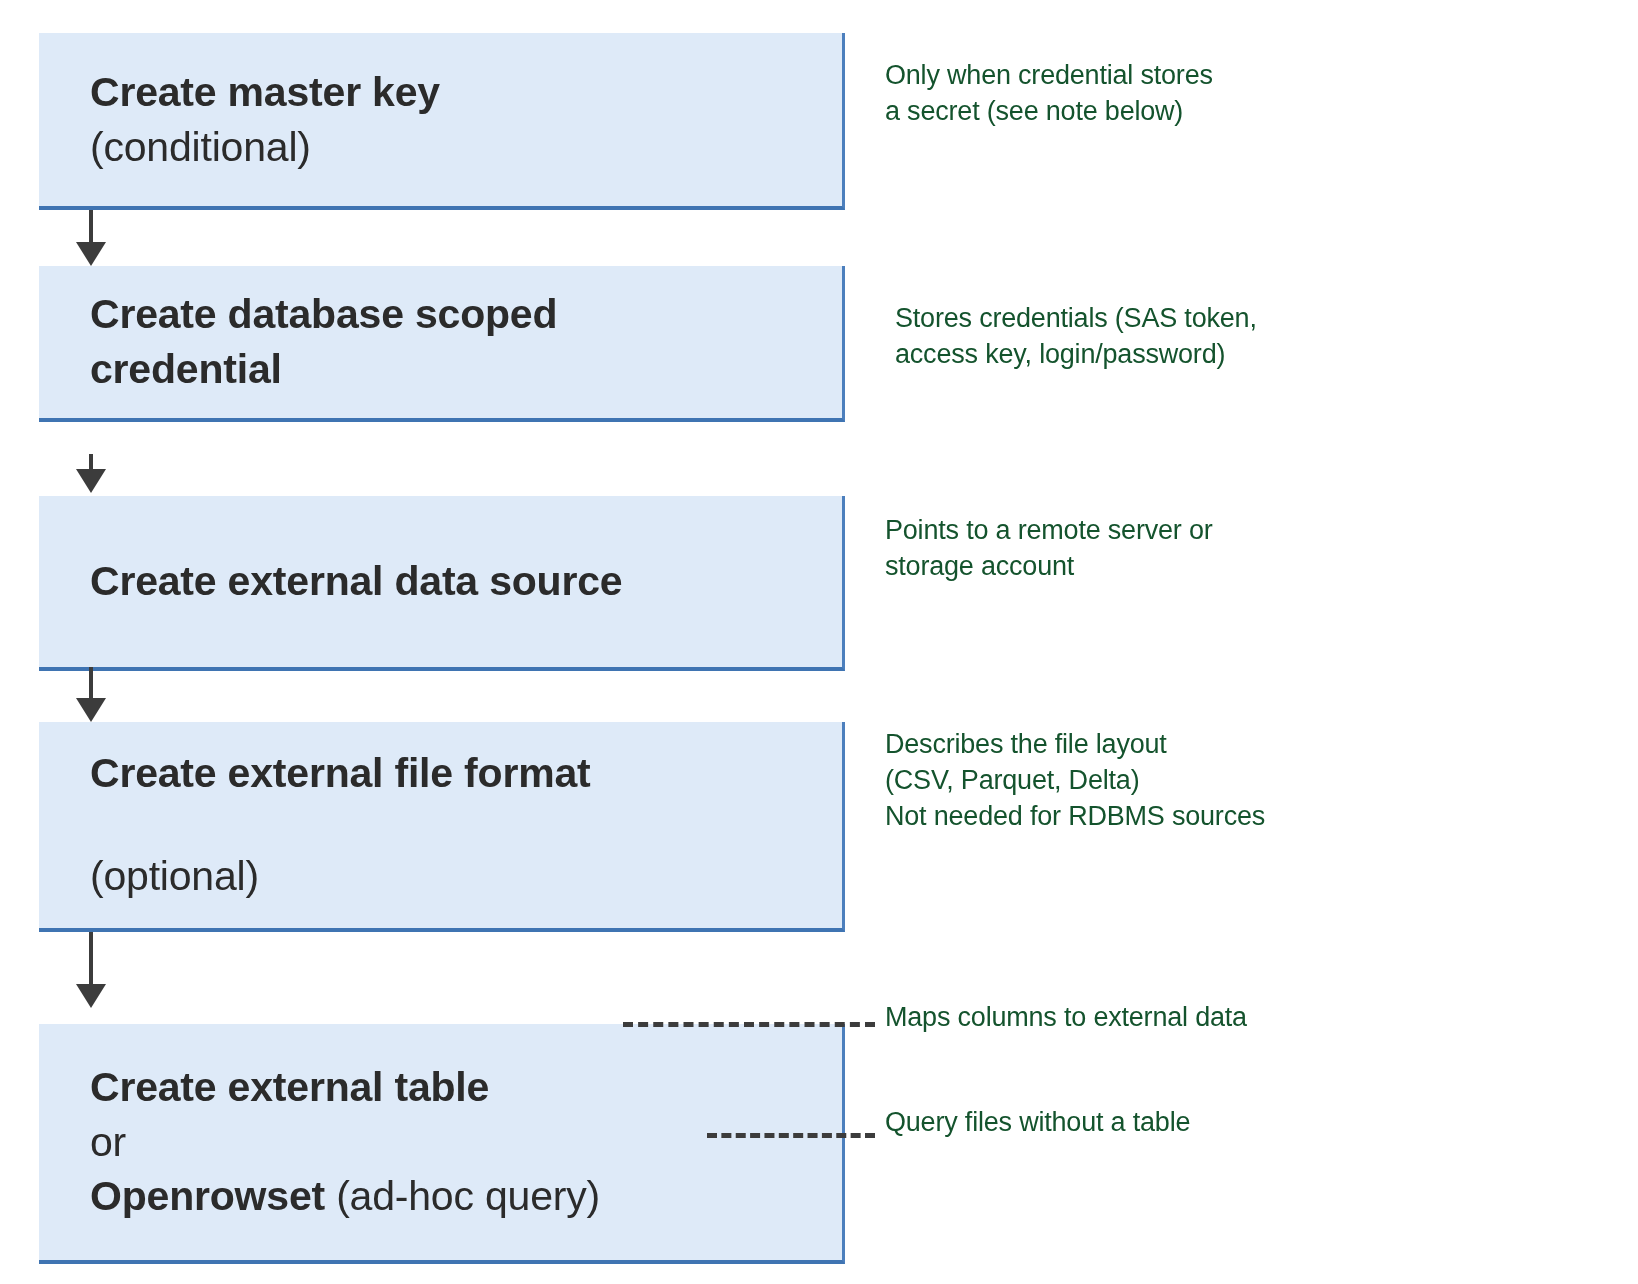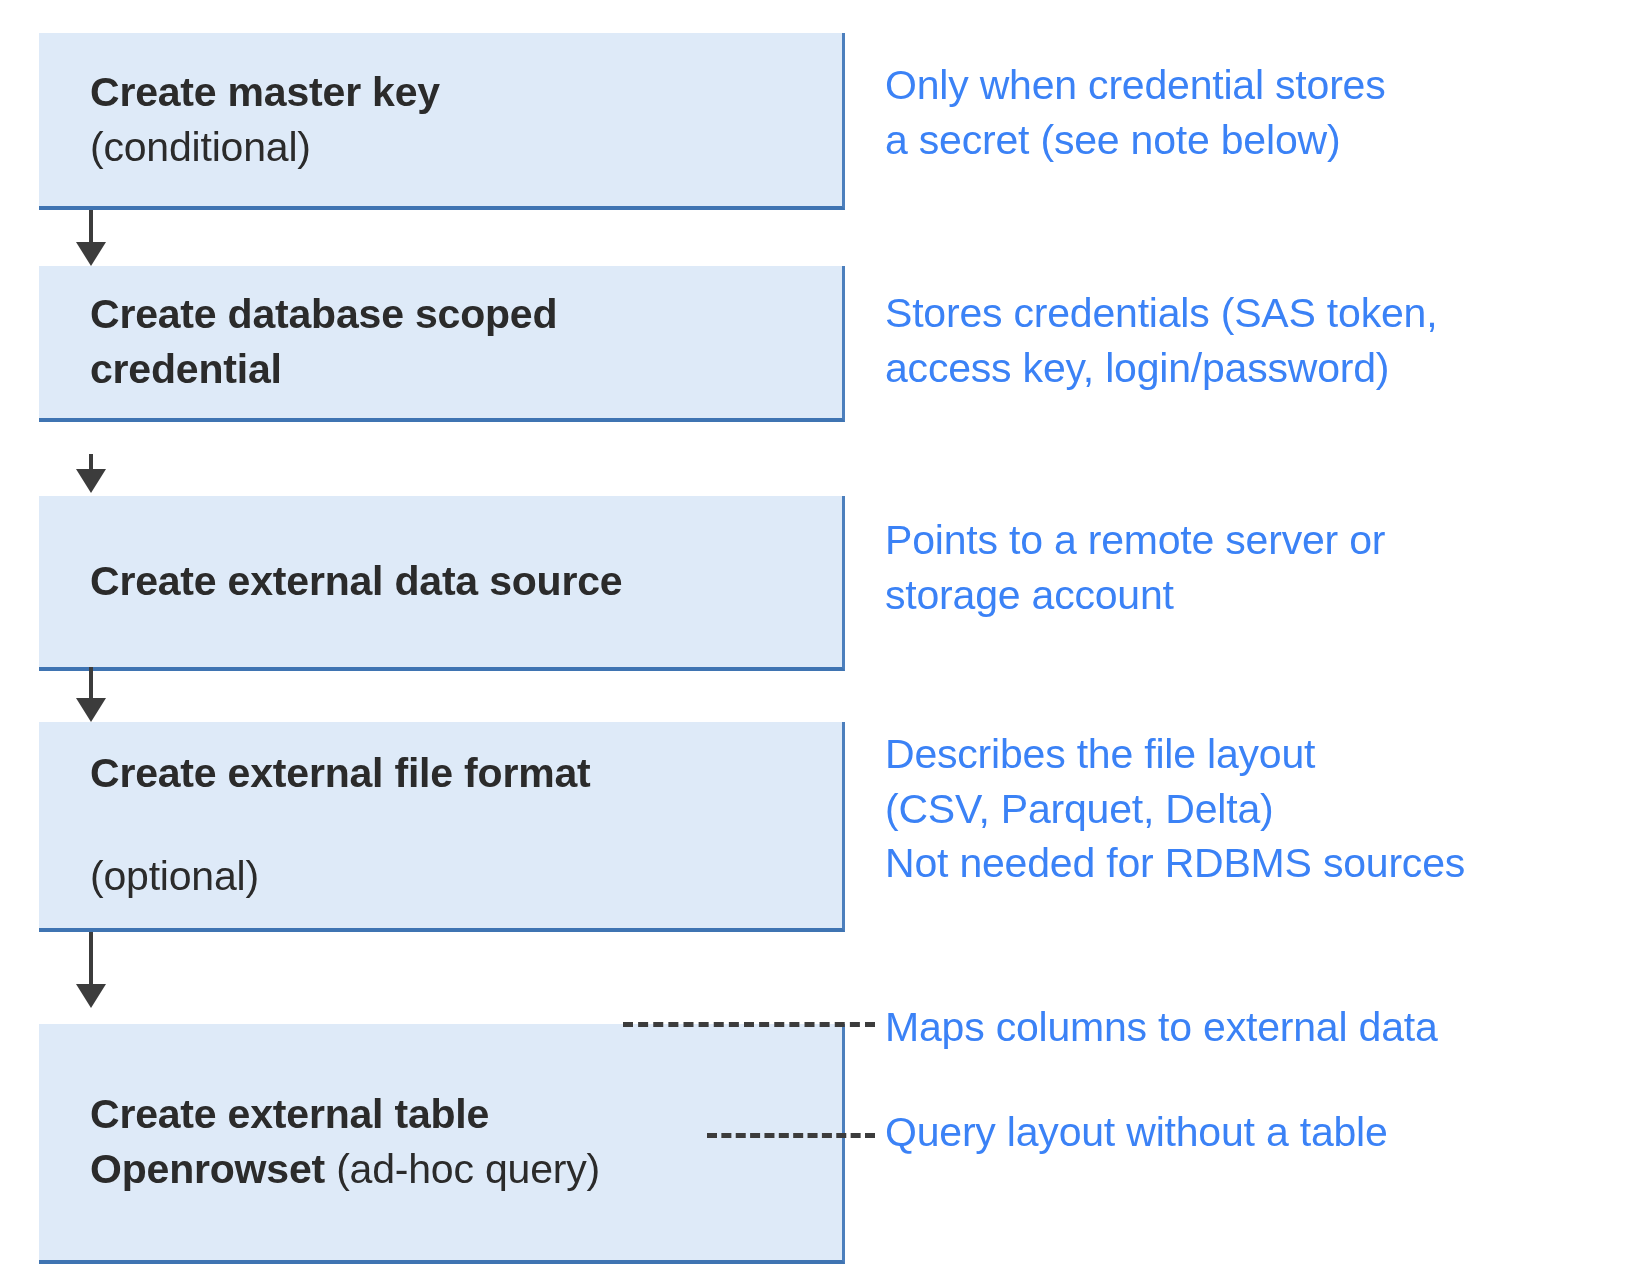--- a/index.html
+++ b/index.html
@@ -90,28 +90,28 @@
   #arrow-3 .head  { top: 31px; }
 
   #arrow-4 { top: 932px; height: 76px; }
   #arrow-4 .shaft { height: 53px; }
   #arrow-4 .head  { top: 52px; }
 
   
   .side-note {
     position: absolute;
     left: 885px;
-    font-size: 41px;
+    font-size: 27px;
     line-height: 1.33;
-    color: #3b82f6;
+    color: #14532d;
     white-space: pre-line;
     letter-spacing: -0.2px;
   }
   #note-master-key     { top: 58px; }
-  #note-scoped-cred    { top: 286px; }
+  #note-scoped-cred    { top: 301px; margin-left: 10px; }
   #note-data-source    { top: 513px; }
   #note-file-format    { top: 727px; }
   #note-ext-table      { top: 1000px; }
   #note-openrowset     { top: 1105px; }
 
   
   .dash-connector {
     position: absolute;
     height: 0;
     border-top: 5px dashed #3c3c3c;
@@ -167,22 +167,23 @@
 (CSV, Parquet, Delta)
 Not needed for RDBMS sources</div>
 
   <div class="arrow" id="arrow-4">
     <div class="shaft"></div>
     <div class="head"></div>
   </div>
 
   <div class="flow-box" id="box-external-table">
     <div class="box-line strong">Create external table</div>
+    <div class="box-line light">or</div>
     <div class="box-line"><span class="strong" style="font-weight:bold;">Openrowset</span><span> (ad-hoc query)</span></div>
   </div>
 
   <div class="dash-connector" id="dash-ext-table"></div>
   <div class="dash-connector" id="dash-openrowset"></div>
 
   <div class="side-note" id="note-ext-table">Maps columns to external data</div>
-  <div class="side-note" id="note-openrowset">Query layout without a table</div>
+  <div class="side-note" id="note-openrowset">Query files without a table</div>
 
 </div>
 
 </body></html>

